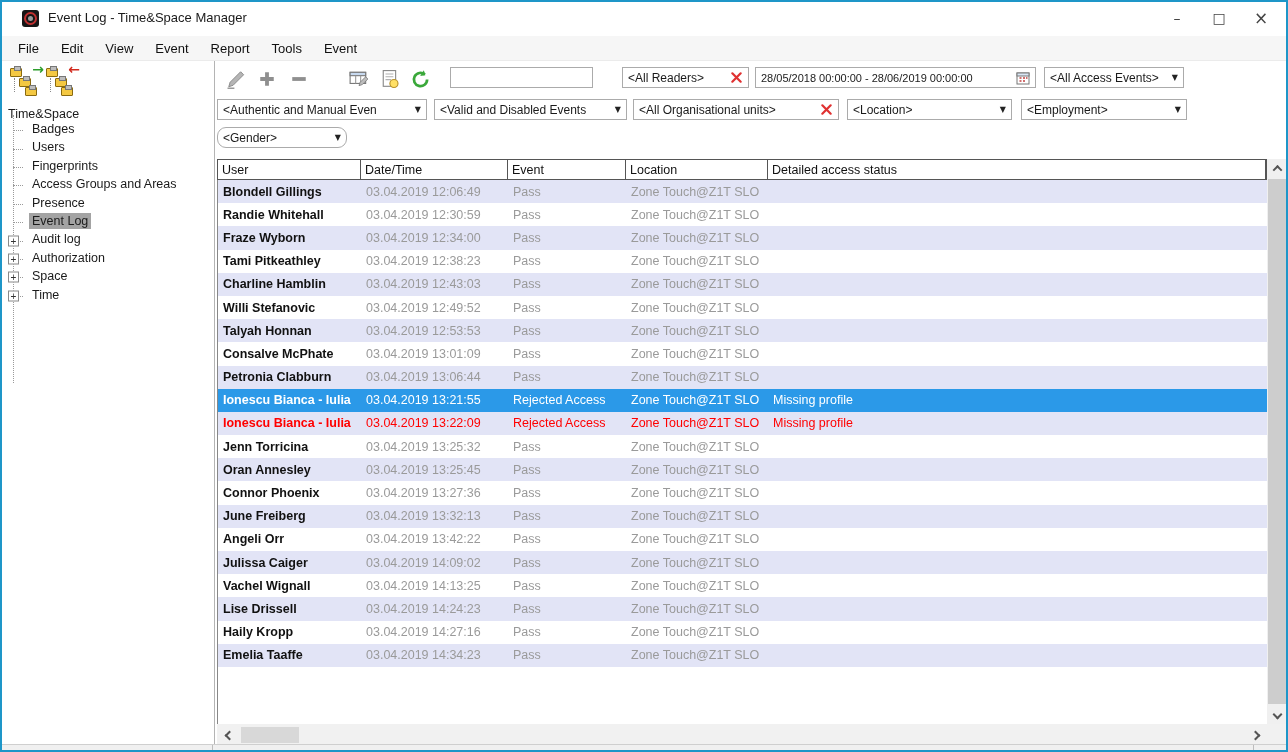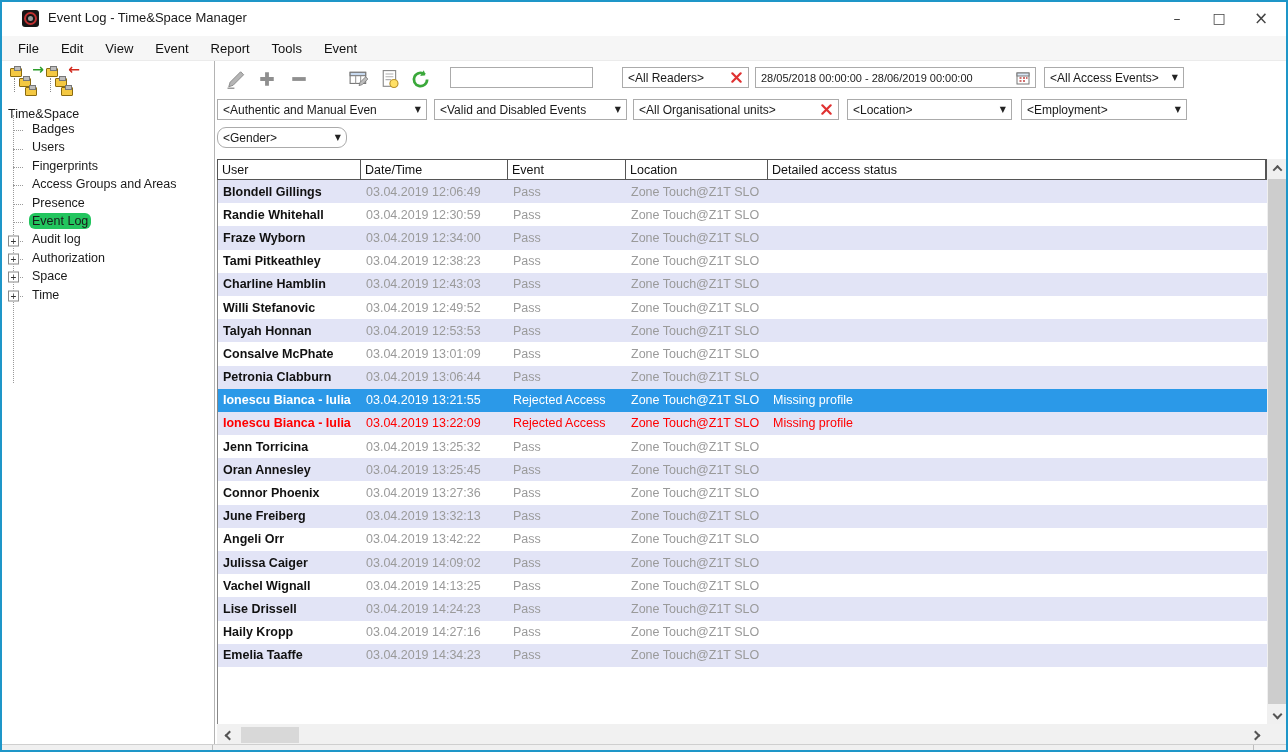--- a/index.html
+++ b/index.html
@@ -45,21 +45,21 @@
   
   .divider { position:absolute; left:212px; top:59px; width:1px; height:685px; background:#b4b4b4; }
   .tree { position:absolute; left:6px; top:100px; width:200px; font-size:12.5px; }
   .tree-root { height:19px; display:flex; align-items:flex-end; }
   .tree-items { position:relative; }
   .tree-vline { position:absolute; left:5px; top:-6px; height:268px; border-left:1px dotted #9a9a9a; }
   .tree-item { position:relative; height:18.4px; display:flex; align-items:flex-start; }
   .tree-item .stub { position:absolute; left:5px; top:50%; width:10px; border-top:1px dotted #9a9a9a; }
   .tree-item .expander { position:absolute; left:0; top:50%; transform:translateY(-50%); width:11px; height:11px; border:1px solid #8a8a8a; background:#fff; font-size:10px; line-height:9px; text-align:center; color:#333; z-index:2; }
   .tree-item .lbl { margin-left:21px; padding:1px 3px; }
-  .tree-item .lbl.sel { background:#22c55e;border-radius:6px; }
+  .tree-item .lbl.sel { background:#a3a3a3; }
 
   
   .thead { position:absolute; left:215px; top:157px; width:1050px; height:21px; background:#fff; border:1px solid #555; display:flex; }
   .hcell { border-right:1px solid #555; display:flex; align-items:center; padding-left:4px; font-size:12.5px; color:#111; overflow:hidden; white-space:nowrap; }
   .c0 { width:143px; flex:0 0 143px; } .c1 { width:147px; flex:0 0 147px; }
   .c2 { width:118px; flex:0 0 118px; } .c3 { width:142px; flex:0 0 142px; }
   .c4 { flex:1 1 auto; }
   .tbody { position:absolute; left:215px; top:178px; width:1050px; height:544px; background:#fff; border-left:1px solid #888; overflow:hidden; }
   .trow { display:flex; height:23.2px; }
   .trow.alt { background:#E2E4F6; }

